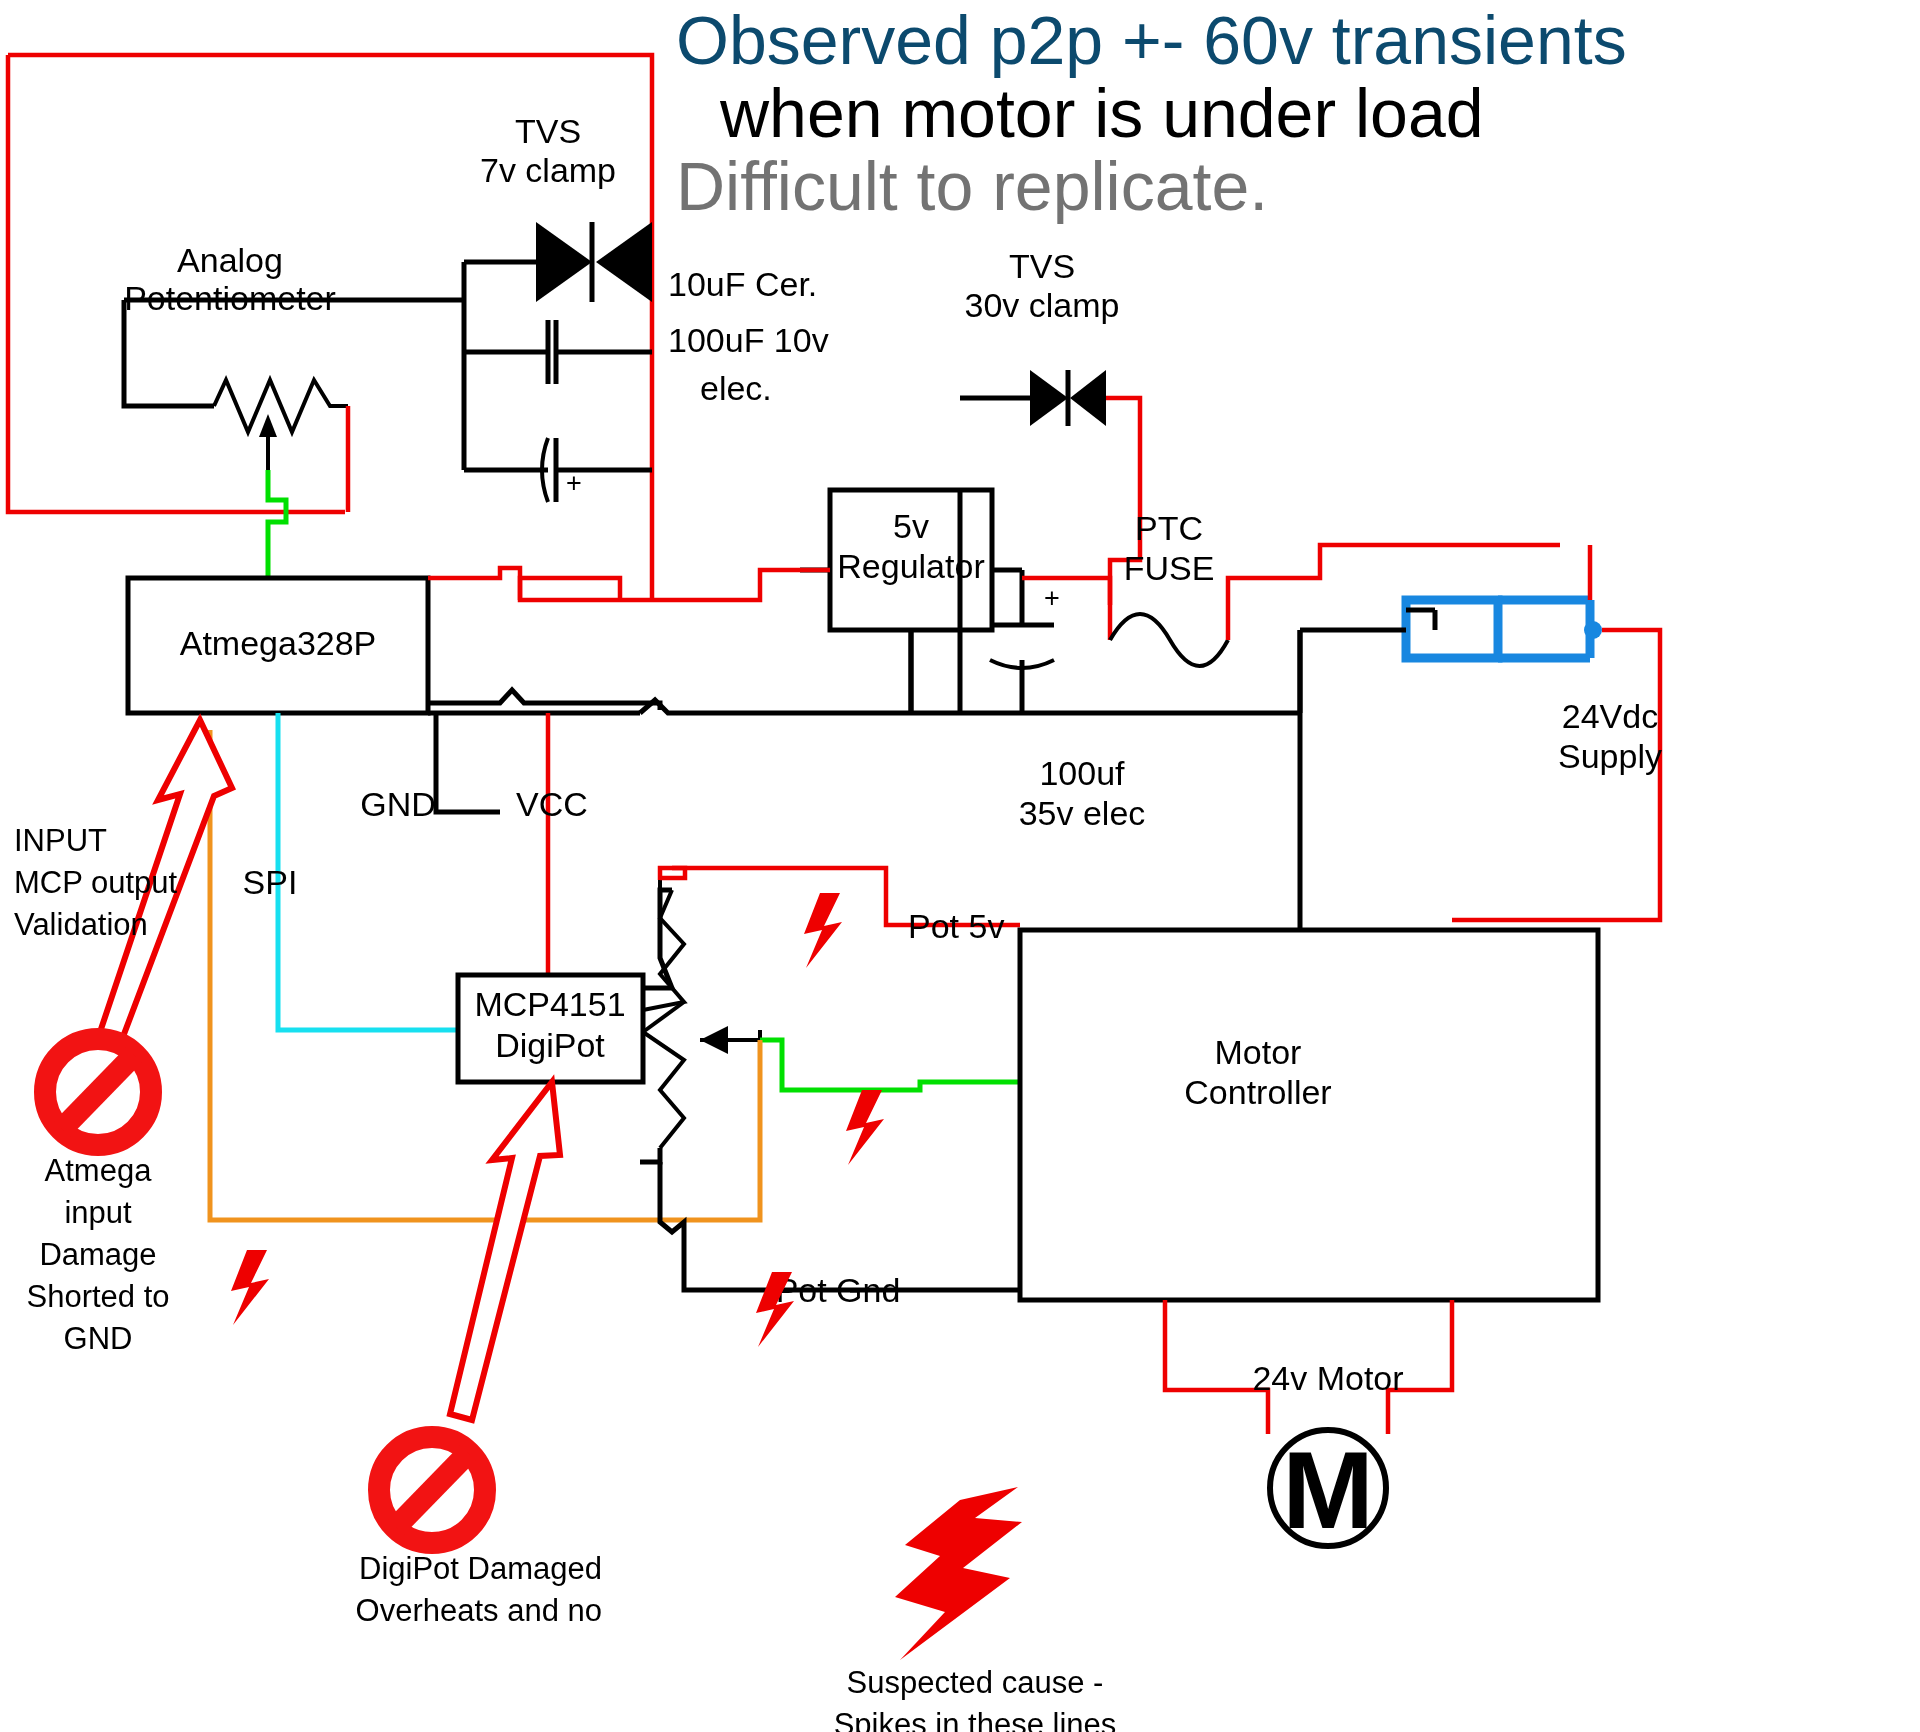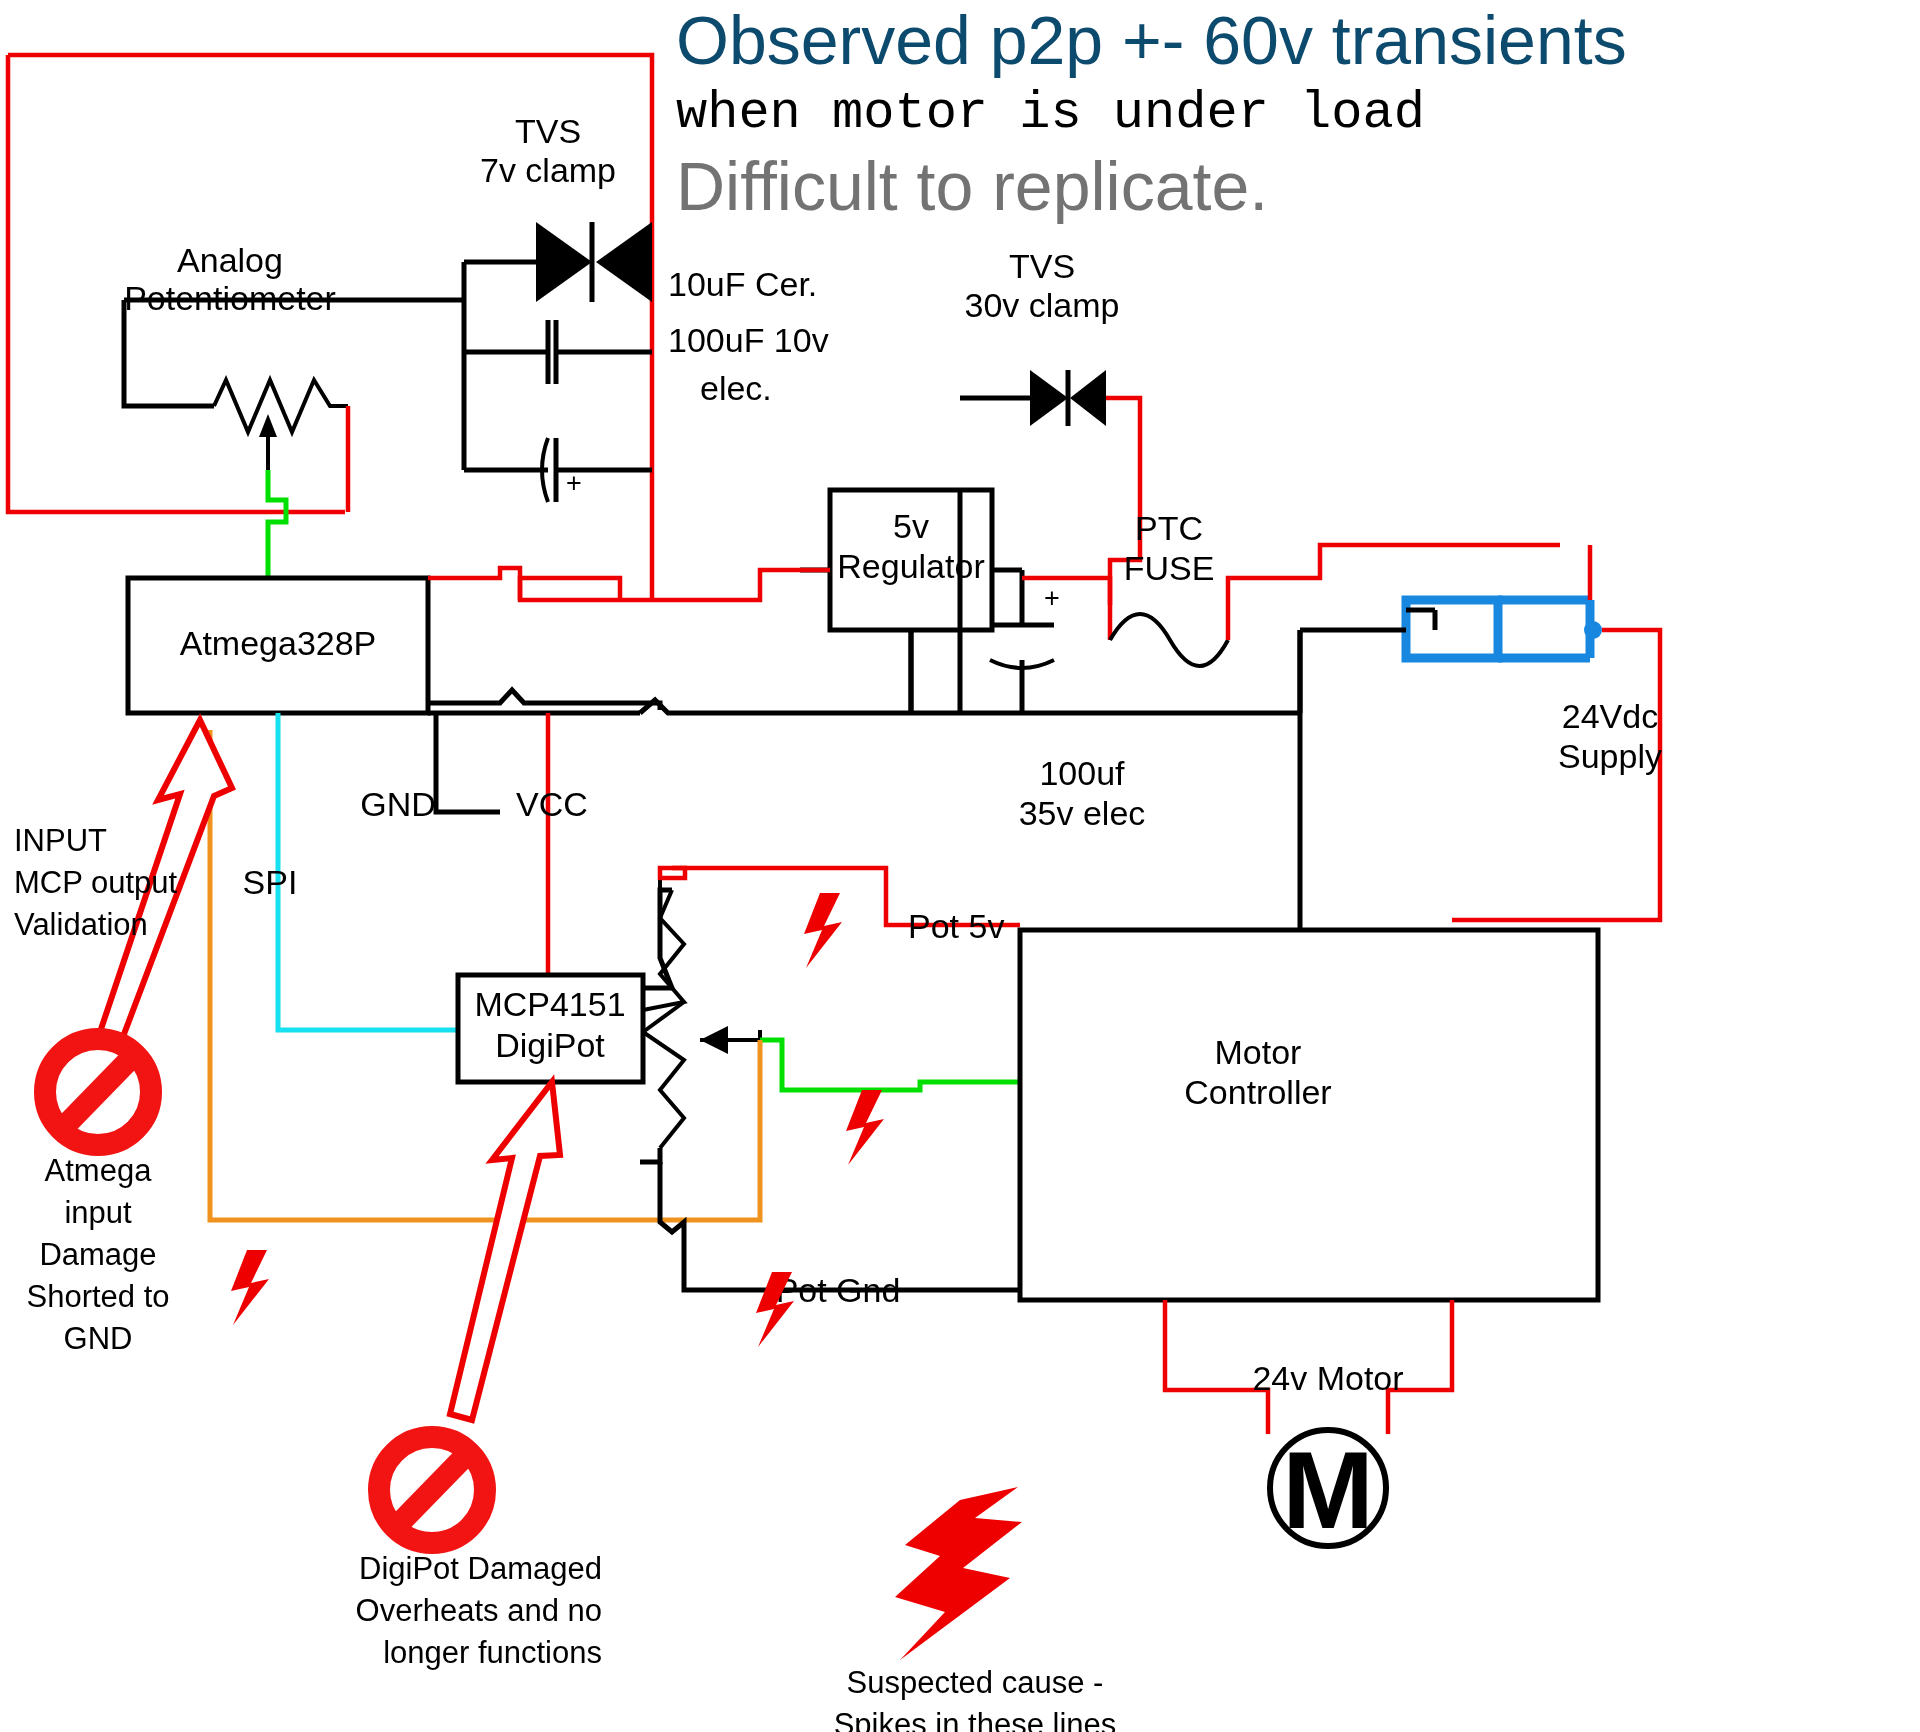--- a/index.html
+++ b/index.html
@@ -270,42 +270,41 @@
 
     <g>
       <circle class="no-sign-ring" cx="432" cy="1490" r="53"></circle>
       <line class="no-sign-bar" x1="396" y1="1527" x2="468" y2="1453"></line>
     </g>
 
   </svg>
 
   <div style="position:absolute; left:676px; top:4px; width:1240px;">
     <div style="font-size:68px; line-height:73px; color:#0c4a6e; font-family:'Liberation Sans', sans-serif;">Observed p2p +- 60v transients</div>
-    <div style="font-size:52px; line-height:73px; color:#000; font-family:Liberation Mono, monospace;">when motor is under load</div>
+    <div style="font-size:68px; line-height:73px; color:#000; font-family:Liberation Sans, sans-serif;margin-left:44px;">when motor is under load</div>
     <div style="font-size:68px; line-height:73px; color:#737373; font-family:'Liberation Sans', sans-serif;">Difficult to replicate.</div>
   </div>
 
   <div style="position:absolute; left:14px; top:820px; width:190px; text-align:left;">
     <div class="orange-txt" style="line-height:42px;">INPUT</div>
     <div class="orange-txt" style="line-height:42px;">MCP output</div>
     <div class="orange-txt" style="line-height:42px;">Validation</div>
   </div>
 
   <div style="position:absolute; left:0px; top:1150px; width:196px; text-align:center;">
     <div class="red-txt" style="line-height:42px;">Atmega</div>
     <div class="red-txt" style="line-height:42px;">input</div>
     <div class="red-txt" style="line-height:42px;">Damage</div>
     <div class="red-txt" style="line-height:42px;">Shorted to</div>
     <div class="red-txt" style="line-height:42px;">GND</div>
   </div>
 
   <div style="position:absolute; left:262px; top:1548px; width:340px; text-align:right;">
     <div class="red-txt" style="line-height:42px;">DigiPot Damaged</div>
     <div class="red-txt" style="line-height:42px;">Overheats and no</div>
-    <div class="red-txt" style="line-height:42px;">longer functions</div>
   </div>
 
   <div style="position:absolute; left:710px; top:1662px; width:530px; text-align:center;">
     <div class="red-txt" style="line-height:42px;">Suspected cause -</div>
     <div class="red-txt" style="line-height:42px;">Spikes in these lines</div>
   </div>
 
 </div>
 
 </body></html>

